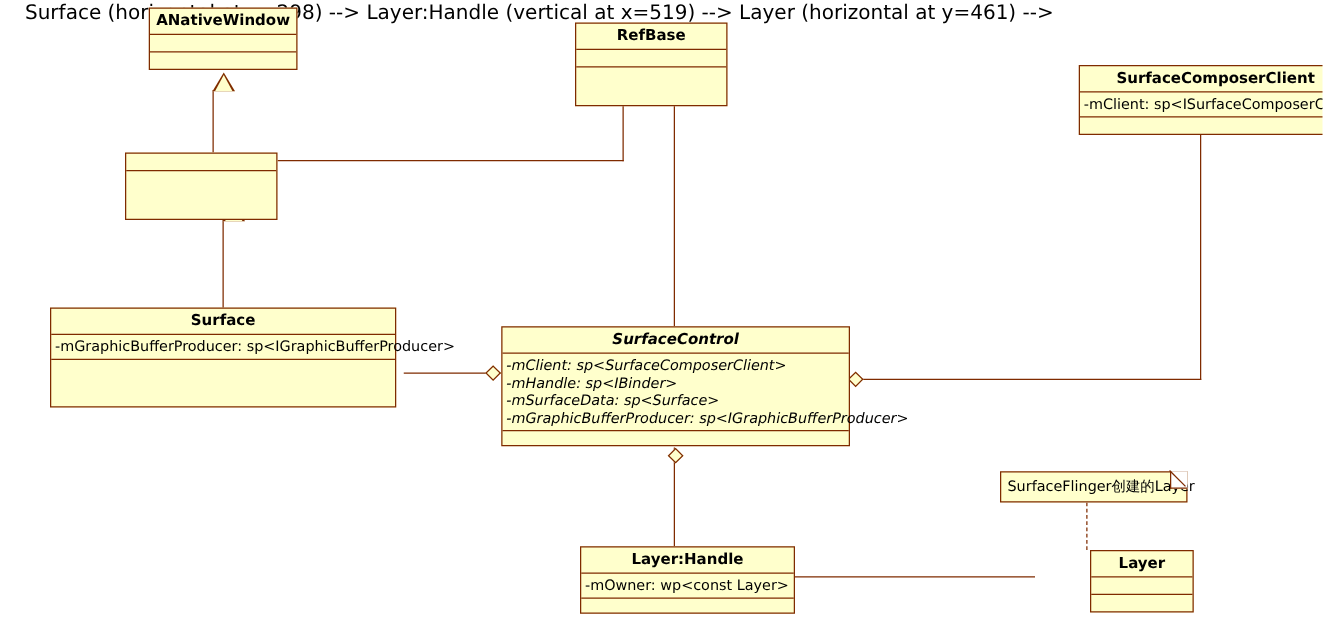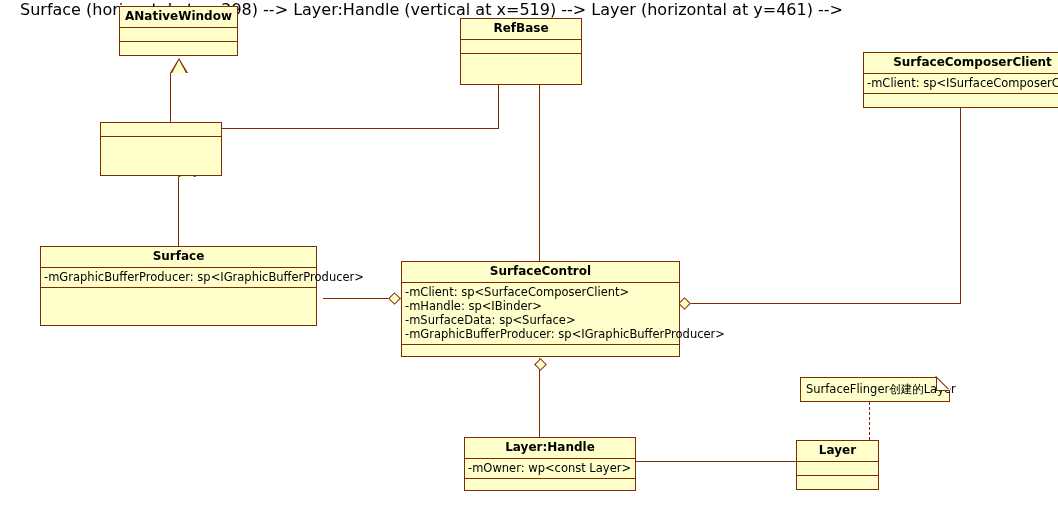--- a/index.html
+++ b/index.html
@@ -230,40 +230,40 @@
   </div>
 
   <div class="uml-class" style="left:20px; top:246px; width:277px; height:80px;">
     <div class="uml-name">Surface</div>
     <div class="uml-attrs">
       <div class="uml-attr">-mGraphicBufferProducer: sp&lt;IGraphicBufferProducer&gt;</div>
     </div>
     <div class="uml-ops"></div>
   </div>
 
-  <div class="uml-class" style="left:381px; top:261px; width:279px; height:96px;">
+  <div class="uml-class" style="left:381px; top:261px; width:279px; height:96px;font-style:italic;">
     <div class="uml-name">SurfaceControl</div>
     <div class="uml-attrs">
       <div class="uml-attr">-mClient: sp&lt;SurfaceComposerClient&gt;</div>
       <div class="uml-attr">-mHandle: sp&lt;IBinder&gt;</div>
       <div class="uml-attr">-mSurfaceData: sp&lt;Surface&gt;</div>
       <div class="uml-attr">-mGraphicBufferProducer: sp&lt;IGraphicBufferProducer&gt;</div>
     </div>
     <div class="uml-ops"></div>
   </div>
 
   <div class="uml-class" style="left:444px; top:437px; width:172px; height:54px;">
     <div class="uml-name">Layer:Handle</div>
     <div class="uml-attrs">
       <div class="uml-attr">-mOwner: wp&lt;const Layer&gt;</div>
     </div>
     <div class="uml-ops"></div>
   </div>
 
-  <div class="uml-class" style="left:776px; top:440px; width:83px; height:50px;">
+  <div class="uml-class" style="left:852px; top:440px; width:83px; height:50px;">
     <div class="uml-name">Layer</div>
     <div class="uml-attrs empty"></div>
     <div class="uml-ops"></div>
   </div>
 
   
   <div class="uml-note" style="left:780px; top:377px; width:150px; height:25px;">
     <span>SurfaceFlinger创建的Layer</span>
     <span class="dogear"></span>
   </div>

